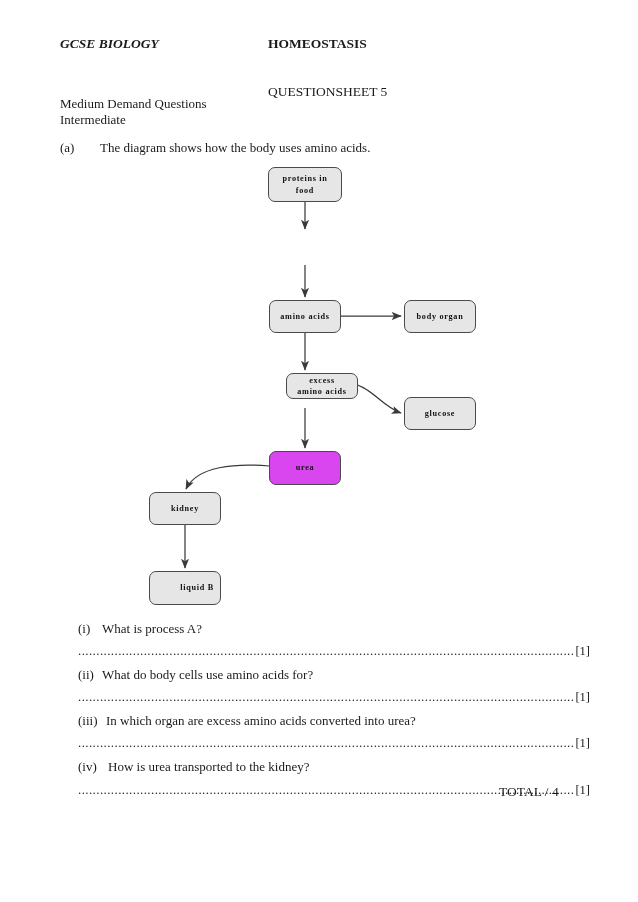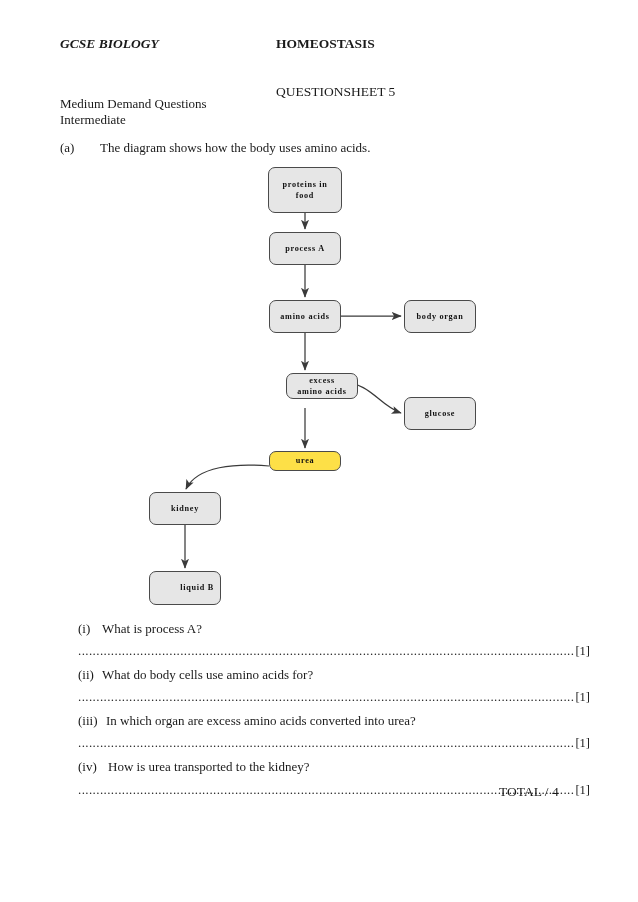--- a/index.html
+++ b/index.html
@@ -28,21 +28,20 @@
   }
   .hdr-left {
     position: absolute;
     left: 0;
     top: 0;
   }
   .hdr-mid {
     position: absolute;
     left: 208px;
     top: 0;
-    margin-left: 8px;
   }
   .bold-italic {
     font-weight: bold;
     font-style: italic;
     text-align: center;
   }
   .bold {
     font-weight: bold;
   }
 
@@ -160,27 +159,26 @@
       <path d="M341,382 C372,383 378,405 401,413"></path>
 
       <line x1="305" y1="408" x2="305" y2="448"></line>
 
       <path d="M269,466 C236,463 197,466 186,489"></path>
 
       <line x1="185" y1="525" x2="185" y2="568"></line>
     </g>
   </svg>
 
-  <div class="node" style="left: 268px; top: 167px; width: 74px; height: 46px; background: rgb(230, 230, 230); border-color: rgb(74, 74, 74);">proteins in<br>food</div>
-  <div class="node" style="left: 269px; top: 232px; width: 72px; height: 33px; background: rgb(230, 230, 230); border-color: rgb(74, 74, 74);">process A</div>
+  <div class="node" style="left: 268px; top: 167px; width: 74px; height: 35px; background: rgb(230, 230, 230); border-color: rgb(74, 74, 74);">proteins in<br>food</div>
   <div class="node" style="left: 269px; top: 300px; width: 72px; height: 33px; background: rgb(230, 230, 230); border-color: rgb(74, 74, 74);">amino acids</div>
   <div class="node" style="left: 404px; top: 300px; width: 72px; height: 33px; background: rgb(230, 230, 230); border-color: rgb(74, 74, 74);">body organ</div>
   <div class="node" style="left: 269px; top: 373px; width: 72px; height: 26px; background: rgb(230, 230, 230); border-color: rgb(74, 74, 74); margin-left: 17px;">excess<br>amino acids</div>
   <div class="node" style="left: 404px; top: 397px; width: 72px; height: 33px; background: rgb(230, 230, 230); border-color: rgb(74, 74, 74);">glucose</div>
-  <div class="node" style="left: 269px; top: 451px; width: 72px; height: 20px; background: #fde047; border-color: rgb(74, 74, 74);">urea</div>
+  <div class="node" style="left: 269px; top: 451px; width: 72px; height: 34px; background: #d946ef; border-color: rgb(74, 74, 74);">urea</div>
   <div class="node" style="left: 149px; top: 492px; width: 72px; height: 33px; background: rgb(230, 230, 230); border-color: rgb(74, 74, 74);">kidney</div>
   <div class="node" style="left: 149px; top: 571px; width: 72px; height: 34px; background: rgb(230, 230, 230); border-color: rgb(74, 74, 74); padding-left: 24px;">liquid B</div>
 
   <div class="qnum" style="left:78px; top:621px;">(i)</div>
   <div class="qtext" style="left:102px; top:621px;">What is process A?</div>
   <div class="ansrow" style="top:643px;">
     <span class="dots">..........................................................................................................................................................................................................................................................</span>
     <span class="marks">[1]</span>
   </div>
 

